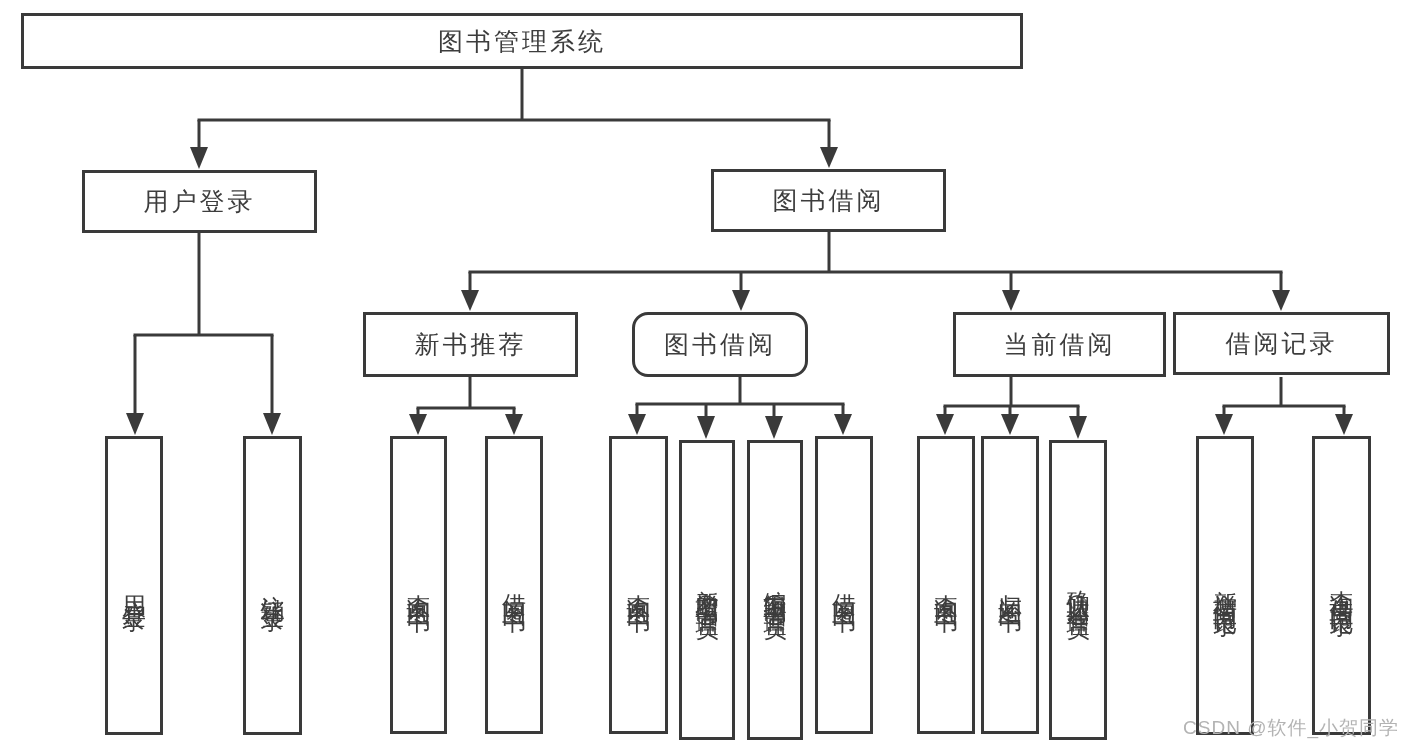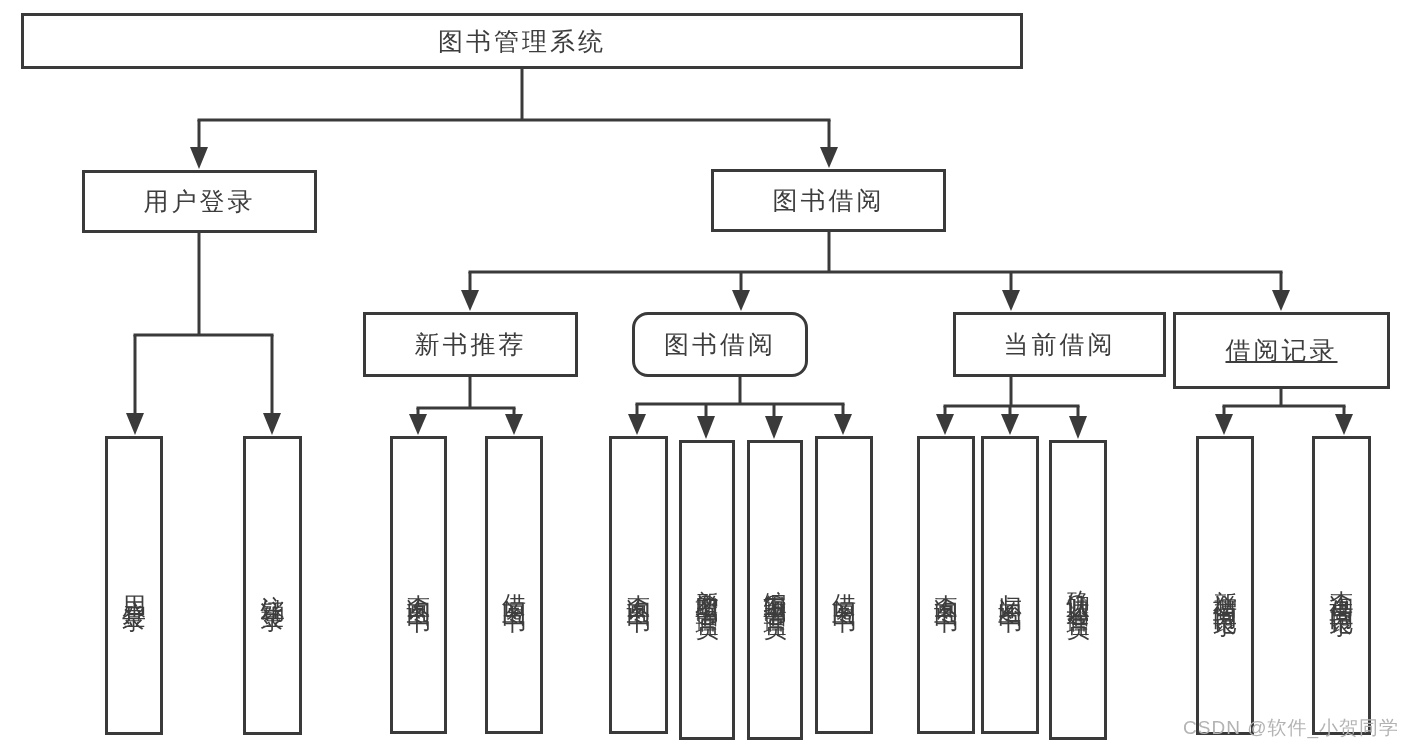--- a/index.html
+++ b/index.html
@@ -147,21 +147,21 @@
 
   <div class="node hbox" style="left:363px; top:312px; width:215px; height:65px;">
     <span>新书推荐</span>
   </div>
   <div class="node hbox" style="left:632px; top:312px; width:176px; height:65px;border-radius:16px;">
     <span>图书借阅</span>
   </div>
   <div class="node hbox" style="left:905px; top:312px; width:213px; height:65px;margin-left:48px;">
     <span>当前借阅</span>
   </div>
-  <div class="node hbox" style="left:1173px; top:312px; width:217px; height:77px;text-decoration:underline;">
+  <div class="node hbox" style="left:1173px; top:312px; width:217px; height:63px;">
     <span>借阅记录</span>
   </div>
 
   <div class="node vbox" style="left:105px; top:436px; width:58px; height:299px;">
     <span class="vtext">用户登录</span>
   </div>
   <div class="node vbox" style="left:243px; top:436px; width:59px; height:299px;">
     <span class="vtext">注销登录</span>
   </div>
 

